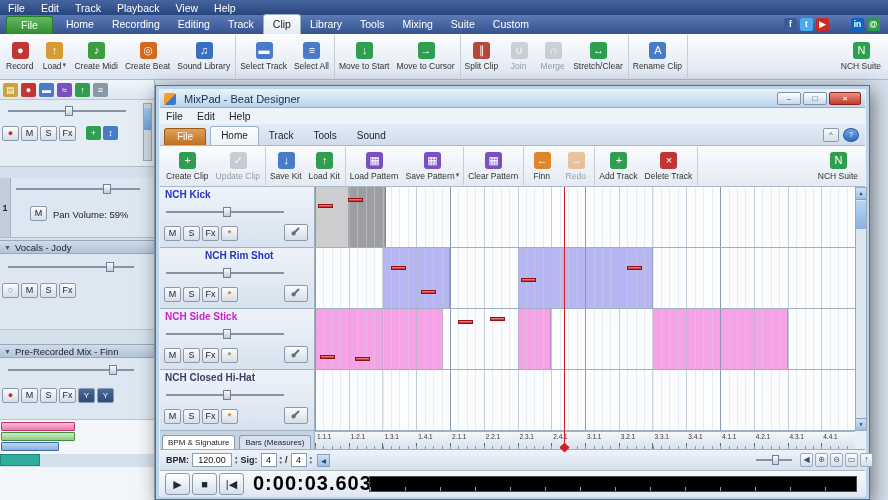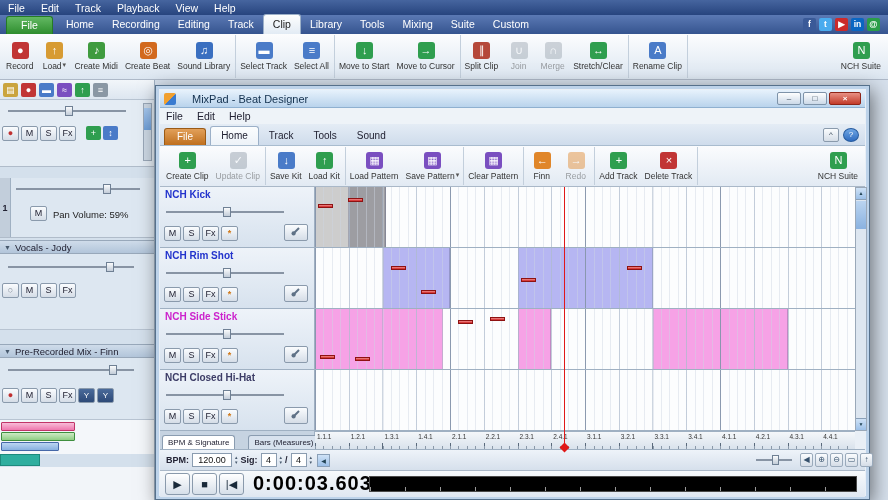--- a/index.html
+++ b/index.html
@@ -71,21 +71,21 @@
   .bar1 { top:2px; width:74px; background:linear-gradient(#f8bcd8,#ee78ae); border:1px solid #c03468; }
   .bar2 { top:12px; width:74px; background:linear-gradient(#cdeac4,#8fce84); border:1px solid #3f8f3f; }
   .bar3 { top:22px; width:58px; background:linear-gradient(#bcd6f2,#88b0e0); border:1px solid #4668a8; }
   .teal { position:absolute; left:0; top:374px; width:40px; height:12px; background:#2fae9f; border:1px solid #1d8a7d; }
   .panelbottom { position:absolute; left:0; top:387px; width:100%; bottom:0; background:#f2f5f9; }
 
   
   #dialog { position:absolute; left:155px; top:85px; width:715px; height:415px; background:#e9eff6;
     border:1px solid #56718c; box-shadow:3px 5px 18px rgba(0,0,0,.5), inset 0 0 0 3px #bdd3ea; z-index:10; }
   .dtitle { position:absolute; left:4px; top:4px; right:4px; height:18px;
-    background:linear-gradient(#e7f2fc,#b9d3ec); border-bottom:1px solid #8fb0d0; display:flex; align-items:center; gap:16px; padding:0 4px; }
+    background:linear-gradient(#e7f2fc,#b9d3ec); border-bottom:1px solid #8fb0d0; display:flex; align-items:center; gap:8px; padding:0 4px; }
   .dicon { width:12px; height:12px; border-radius:2px; background:linear-gradient(135deg,#f0a030 50%,#3a7bd0 50%); }
   .dtitletext { font-size:11px; color:#12304e; flex:1; }
   .winbtns { display:flex; gap:2px; }
   .wb { width:24px; height:13px; font-size:8px; line-height:1; color:#345;
     background:linear-gradient(#fdfefe,#ccd9e8); border:1px solid #7e93a9; border-radius:2px; }
   .wb.close { width:32px; background:linear-gradient(#e89084,#c23b2a); color:#fff; border-color:#8e2417; font-weight:bold; }
   .dmenu { position:absolute; left:4px; top:22px; right:4px; height:16px; display:flex; align-items:center; gap:14px;
     padding-left:6px; background:#eef3f8; }
   .dmenu .menu-item { color:#223; font-size:10.5px; }
   .dtabs { position:absolute; left:4px; top:38px; right:4px; height:22px;
@@ -126,21 +126,21 @@
 
   .vscroll { position:absolute; left:699px; top:101px; width:12px; height:244px; background:#dde6f0; border:1px solid #9aa8b8; }
   .varrow { position:absolute; left:0; width:10px; height:12px; font-size:5px; line-height:1; color:#245;
     background:linear-gradient(#cfe2f6,#9cc0e8); border:none; border-bottom:1px solid #8aa0b8; }
   .varrow.down { bottom:0; border-top:1px solid #8aa0b8; border-bottom:none; }
   .vthumb2 { position:absolute; left:0; top:13px; width:10px; height:28px; background:linear-gradient(#bad4f0,#8ab2e0); }
 
   
   .btabs { position:absolute; left:4px; top:345px; width:155px; height:18px; background:#c6d3e1; display:flex; align-items:flex-end; padding-left:2px; border-right:1px solid #9fb0c2; }
   .btab { font-size:8px; padding:2px 5px; border:1px solid #8a9cb0; border-bottom:none; background:#d8e2ee;
-    border-radius:3px 3px 0 0; margin-right:13px; color:#223; white-space:nowrap; }
+    border-radius:3px 3px 0 0; margin-right:4px; color:#223; white-space:nowrap; }
   .btab.active { background:#fff; }
   .druler { position:absolute; left:159px; top:345px; width:540px; height:18px;
     background:linear-gradient(#f4f7fa,#d9e2ec); border-top:1px solid #9fb0c2; overflow:visible; }
   .rlabels { position:absolute; inset:0; }
   .rlabel { position:absolute; top:1px; font-size:6.5px; color:#333; padding-left:2px; }
   .ticks { position:absolute; left:0; right:0; bottom:0; pointer-events:none; }
   .ticks.major { height:6px; background:repeating-linear-gradient(90deg,#5a6a7c 0 1px, transparent 1px 33.75px); }
   .ticks.minor { height:3px; background:repeating-linear-gradient(90deg,#8a98a8 0 1px, transparent 1px 8.44px); }
   .phmark { position:absolute; bottom:-2px; width:7px; height:7px; background:#e01818; transform:rotate(45deg); z-index:7; }
 
@@ -204,21 +204,21 @@
         <button class="rtab"><span>Tools</span></button>
         <button class="rtab"><span>Mixing</span></button>
         <button class="rtab"><span>Suite</span></button>
         <button class="rtab"><span>Custom</span></button>
       </div>
     <div id="social">
 
     <span class="sic" style="background: rgb(58, 90, 152);">f</span>
         <span class="sic" style="background: rgb(74, 171, 238);">t</span>
         <span class="sic" style="background: rgb(204, 42, 42);">▶</span>
-        <span class="sic" style="background: rgb(10, 102, 194);">in</span>
+        <span class="sic" style="background: rgb(10, 102, 194); margin-left: 19px;">in</span>
         <span class="sic" style="background: rgb(42, 157, 72);">@</span>
       </div>
   </div>
 
   <div id="toolbar">
     <div class="tbgroup">
 
     <button class="tbbtn">
         <span class="ticon" style="background: rgb(193, 53, 53);">●</span>
         <span class="tlabel">
@@ -591,21 +591,21 @@
           <button class="sbtn burst">*</button>
         </div>
         <button class="wrench">
           <svg width="12" height="12" viewBox="0 0 12 12">
             <line x1="9" y1="3" x2="4.5" y2="7.5" stroke="#5f7186" stroke-width="2"></line>
             <circle cx="3.6" cy="8.4" r="2.1" fill="#5f7186"></circle>
           </svg>
         </button>
       </div>
         <div class="thead">
-        <div class="tname" style="color: rgb(34, 51, 204);">NCH Rim Shot</div>
+        <div class="tname" style="color: rgb(34, 51, 204); margin-left: 40px;">NCH Rim Shot</div>
         <div class="hslider">
           <div class="groove"></div>
           <div class="handle" style="left:48%;"></div>
         </div>
         <div class="tbtns">
           <button class="sbtn">M</button>
           <button class="sbtn">S</button>
           <button class="sbtn">Fx</button>
           <button class="sbtn burst">*</button>
         </div>

